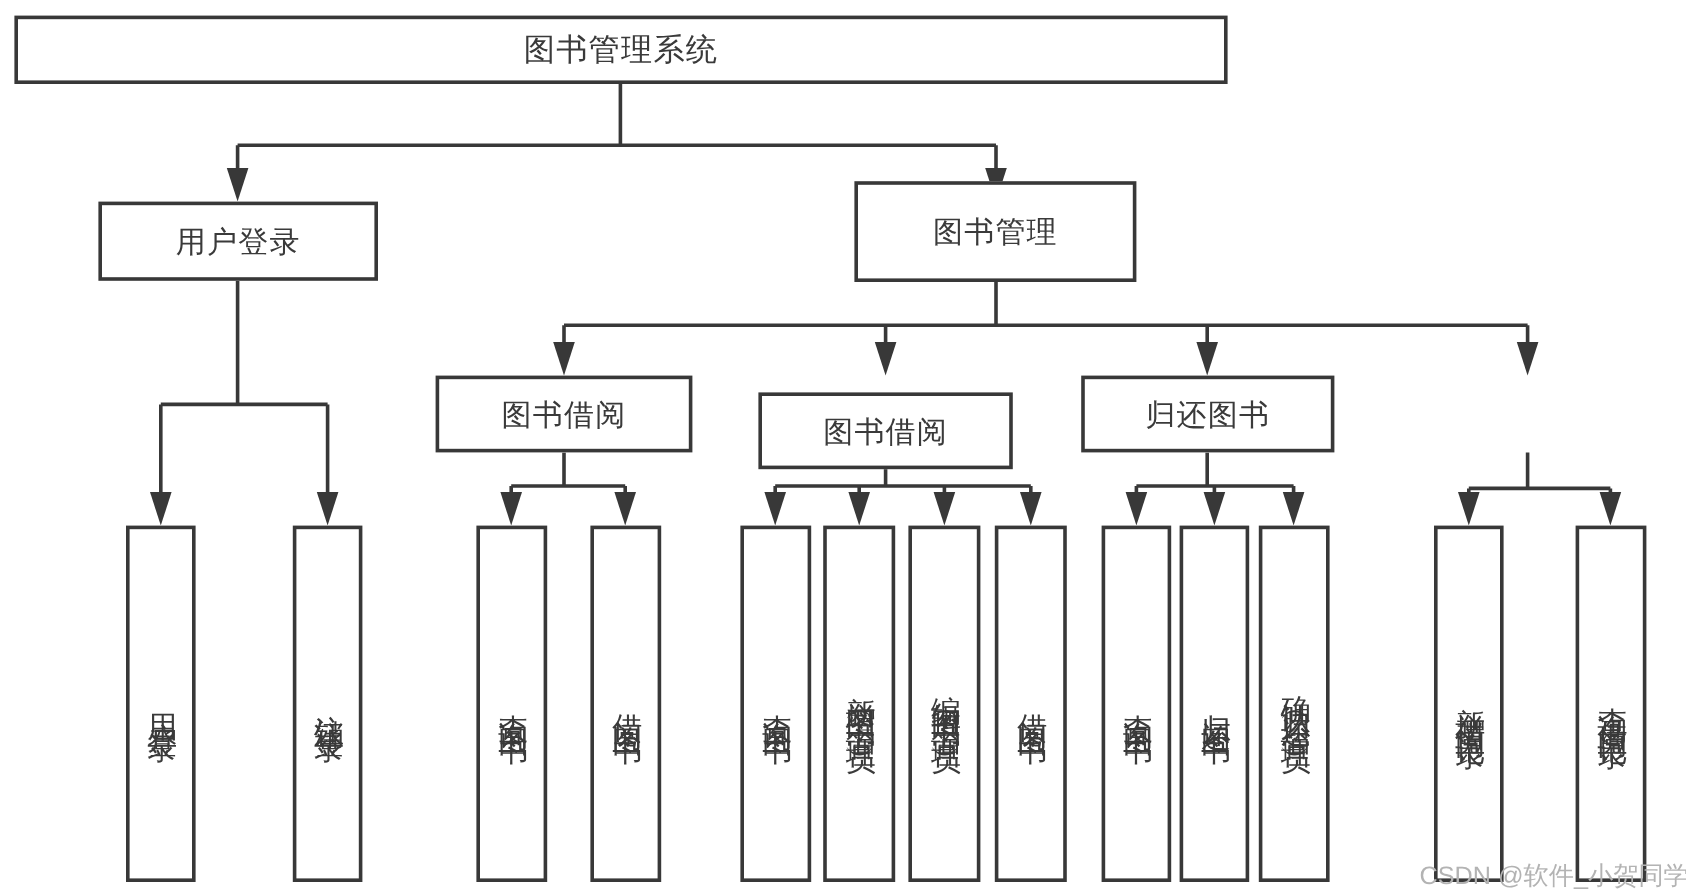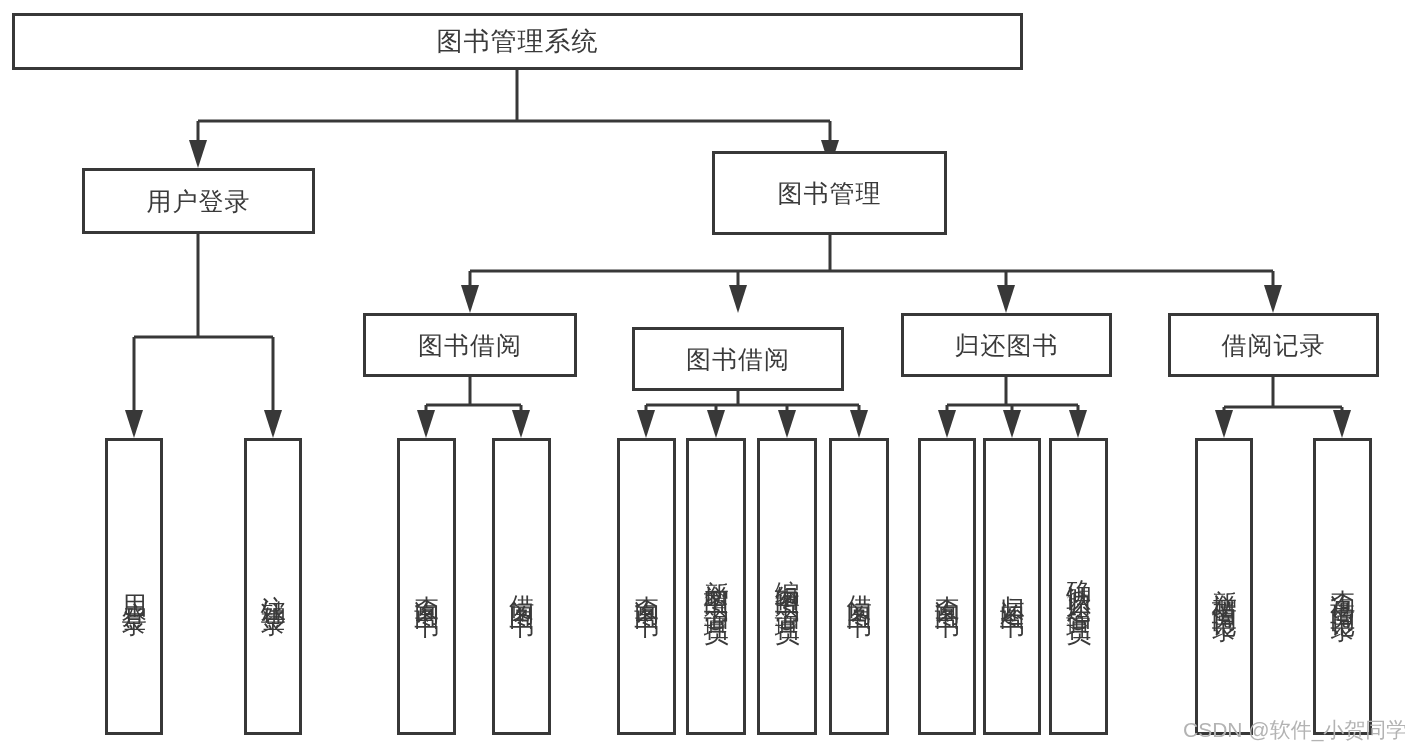--- a/index.html
+++ b/index.html
@@ -86,21 +86,20 @@
   </svg>
 
   <div class="node h-node title-node" style="left:12px;top:13px;width:1011px;height:57px">图书管理系统</div>
 
   <div class="node h-node" style="left:82px;top:168px;width:233px;height:66px">用户登录</div>
   <div class="node h-node" style="left:712px;top:151px;width:235px;height:84px">图书管理</div>
 
   <div class="node h-node" style="left:363px;top:313px;width:214px;height:64px">图书借阅</div>
   <div class="node h-node" style="left:632px;top:327px;width:212px;height:64px">图书借阅</div>
   <div class="node h-node" style="left:901px;top:313px;width:211px;height:64px">归还图书</div>
-  <div class="node h-node" style="left:1168px;top:313px;width:211px;height:64px">借阅记录</div>
 
   <div class="node leaf" style="left:105px;top:438px;width:58px;height:297px">用户登录</div>
   <div class="node leaf" style="left:244px;top:438px;width:58px;height:297px">注销登录</div>
 
   <div class="node leaf" style="left:397px;top:438px;width:59px;height:297px">查询图书</div>
   <div class="node leaf" style="left:492px;top:438px;width:59px;height:297px">借阅图书</div>
 
   <div class="node leaf" style="left:617px;top:438px;width:59px;height:297px">查询图书</div>
   <div class="node leaf" style="left:686px;top:438px;width:60px;height:297px">新增图书（管理员）</div>
   <div class="node leaf" style="left:757px;top:438px;width:60px;height:297px">编辑图书（管理员）</div>

